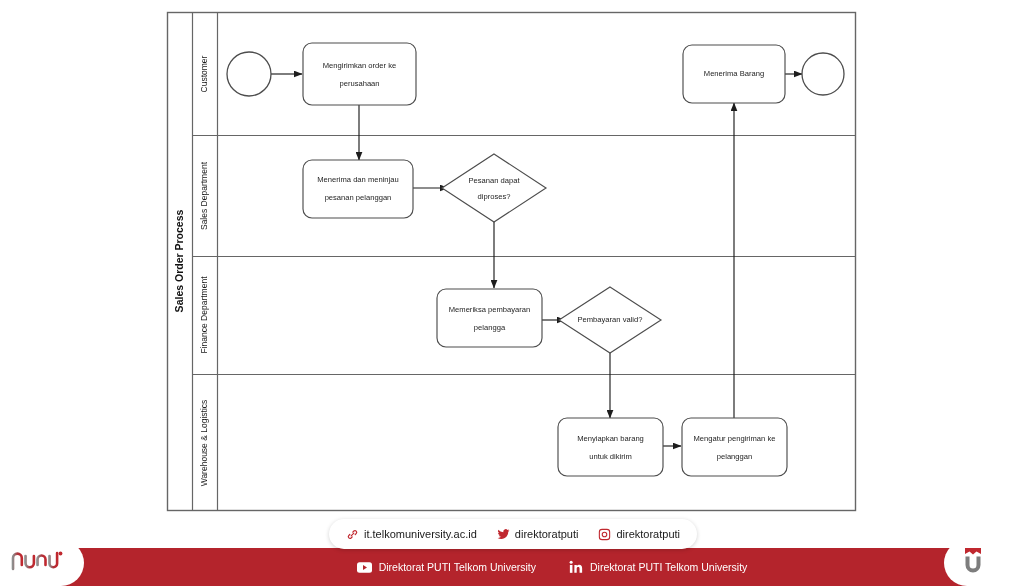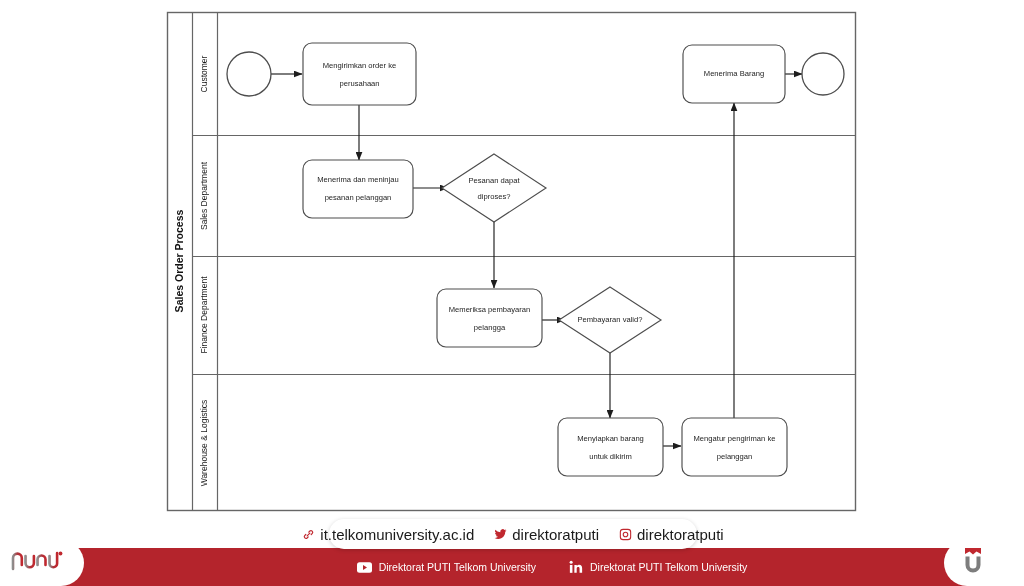--- a/index.html
+++ b/index.html
@@ -98,21 +98,21 @@
     display: flex;
     align-items: center;
     justify-content: center;
     gap: 20px;
     z-index: 5;
   }
   .pill-item {
     display: flex;
     align-items: center;
     gap: 5px;
-    font-size: 15px;
+    font-size: 11px;
     color: #1a1a1a;
     white-space: nowrap;
   }
   .pill-icon {
     display: inline-flex;
     width: 13px;
     height: 13px;
     align-items: center;
     justify-content: center;
     flex: 0 0 auto;

